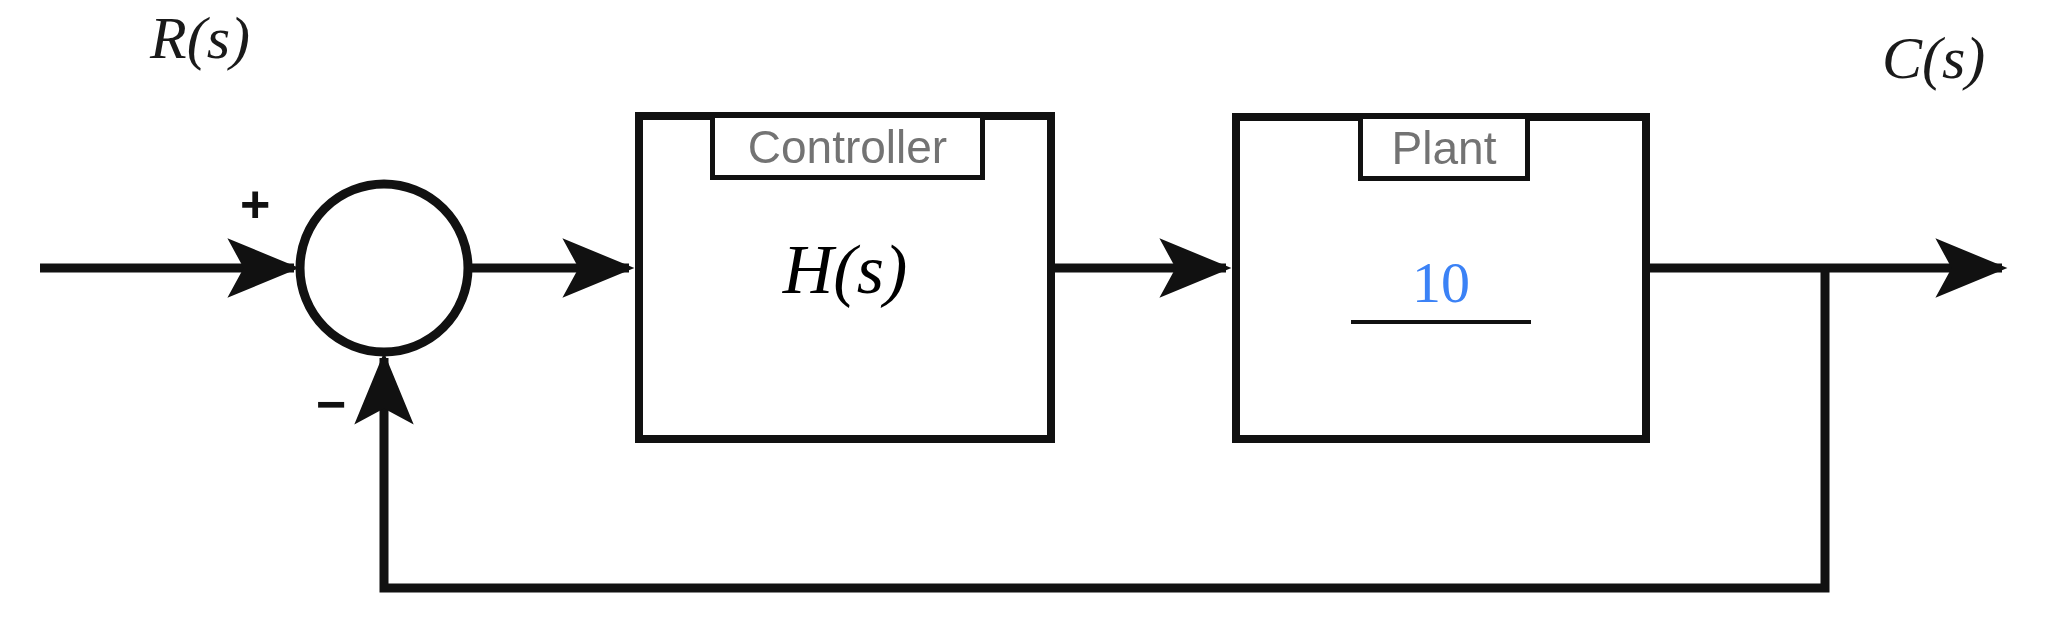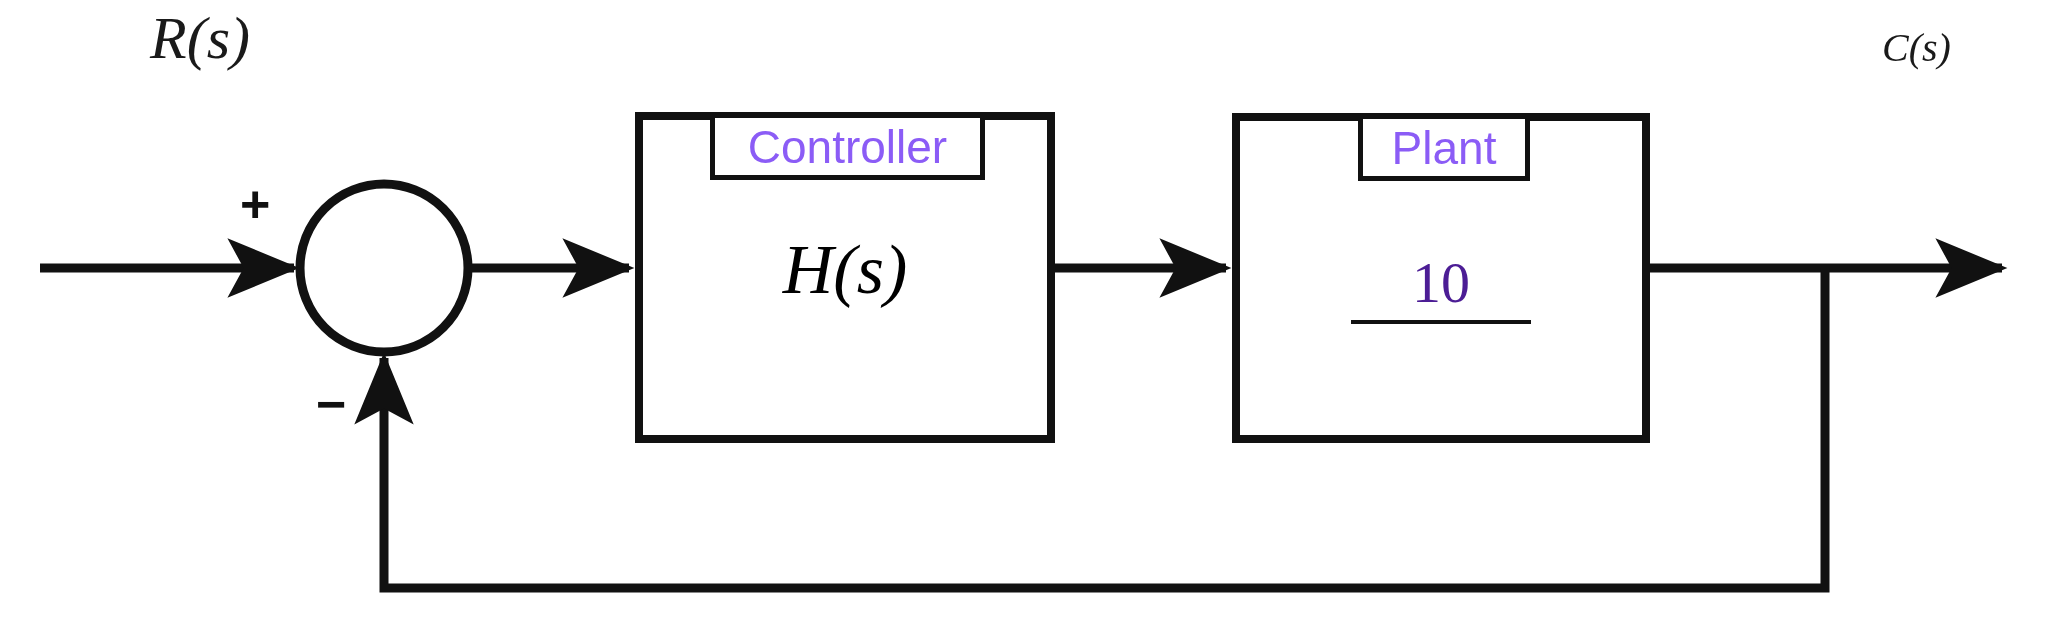--- a/index.html
+++ b/index.html
@@ -40,25 +40,25 @@
   .math-upright {
     font-family: "Liberation Serif", "DejaVu Serif", serif;
     font-style: normal;
     font-weight: 400;
   }
   
   .tag-text {
     font-family: "Liberation Sans", "DejaVu Sans", sans-serif;
     font-style: normal;
     font-weight: 400;
-    color: #8b5cf6;
+    color: #737373;
   }
 
   #label-Rs  { left: 150px; top: 8px;  font-size: 60px; }
-  #label-Cs  { left: 1882px; top: 28px; font-size: 40px; }
+  #label-Cs  { left: 1882px; top: 28px; font-size: 60px; }
 
   .sign-mark {
     position: absolute;
     font-family: "Liberation Sans", "DejaVu Sans", sans-serif;
     font-weight: 700;
     color: #111111;
     line-height: 1;
   }
   #sign-plus  { left: 240px; top: 178px; font-size: 52px; }
   #sign-minus { left: 316px; top: 378px; font-size: 52px; }
@@ -100,21 +100,21 @@
     left: 1232px; top: 182px;
     width: 418px; height: 215px;
   }
 
   
   .fraction {
     display: inline-flex;
     flex-direction: column;
     align-items: center;
     font-family: "Liberation Serif", "DejaVu Serif", serif;
-    color: #4c1d95;
+    color: #3b82f6;
     line-height: 1.05;
   }
   .fraction .numer,
   .fraction .denom {
     padding: 2px 10px;
     font-size: 58px;
     white-space: nowrap;
   }
   .fraction .numer { font-style: normal; }
   .fraction .denom { font-style: italic; }

